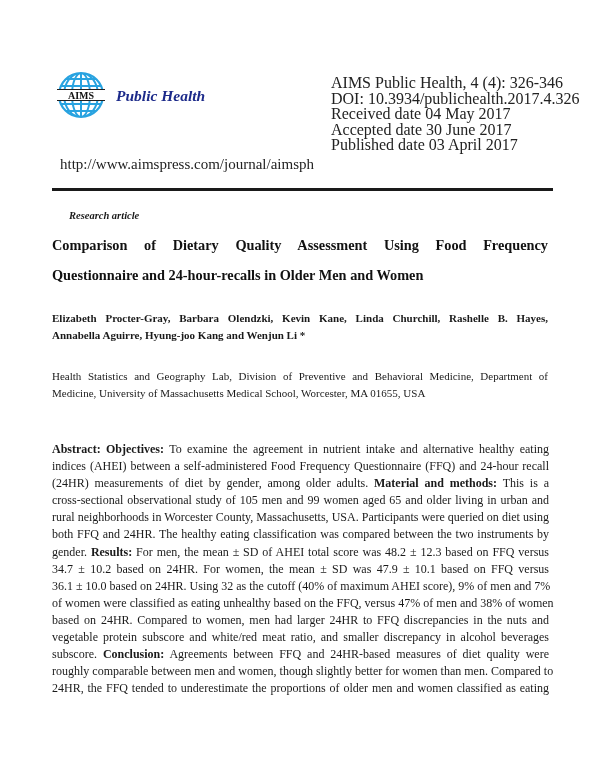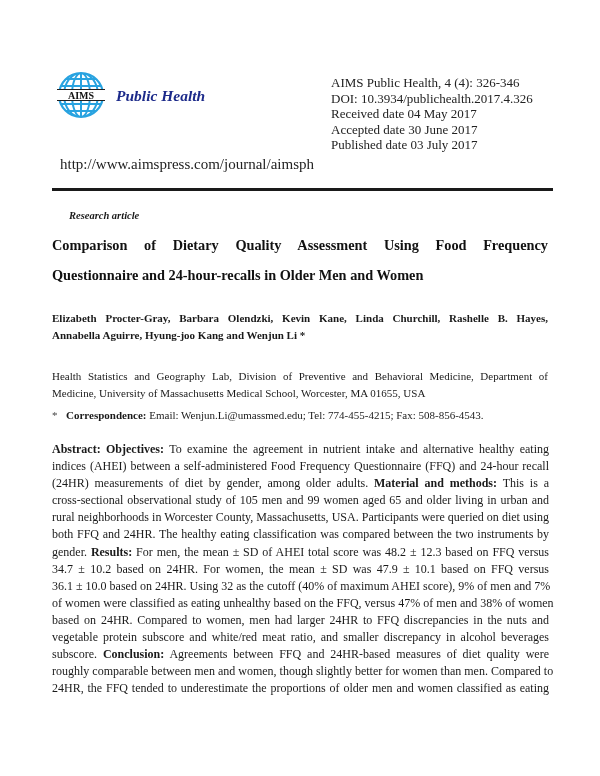--- a/index.html
+++ b/index.html
@@ -43,21 +43,21 @@
       font-style: italic;
       font-size: 15.5px;
       color: #1c2a8a;
       letter-spacing: 0px;
       margin-top: 2px;
     }
     .meta-block {
       position: absolute;
       left: 331px;
       top: 75px;
-      font-size: 13px;
+      font-size: 16px;
       line-height: 15.6px;
       color: #222;
     }
     .meta-line { white-space: nowrap; }
     .journal-url {
       position: absolute;
       left: 60px;
       top: 156px;
       font-size: 15px;
       color: #222;
@@ -192,21 +192,21 @@
       </svg>
     </div>
     <span class="journal-name">Public Health</span>
   </div>
 
   <div class="meta-block">
     <div class="meta-line">AIMS Public Health, 4 (4): 326-346</div>
     <div class="meta-line">DOI: 10.3934/publichealth.2017.4.326</div>
     <div class="meta-line">Received date 04 May 2017</div>
     <div class="meta-line">Accepted date 30 June 2017</div>
-    <div class="meta-line">Published date 03 July 2017</div>
+    <div class="meta-line">Published date 03 April 2017</div>
   </div>
 
   <div class="journal-url">http://www.aimspress.com/journal/aimsph</div>
 
   <div class="divider"></div>
 
   <div class="article-type">Research article</div>
 
   <h1 class="title">
     <span class="line1">Comparison of Dietary Quality Assessment Using Food Frequency</span>
@@ -216,23 +216,20 @@
   <div class="authors">
     <span class="a-line1">Elizabeth Procter-Gray, Barbara Olendzki, Kevin Kane, Linda Churchill, Rashelle B. Hayes,</span>
     <span class="a-line2">Annabella Aguirre, Hyung-joo Kang and Wenjun Li *</span>
   </div>
 
   <div class="affiliation">
     <span class="aff-line1">Health Statistics and Geography Lab, Division of Preventive and Behavioral Medicine, Department of</span>
     <span class="aff-line2">Medicine, University of Massachusetts Medical School, Worcester, MA 01655, USA</span>
   </div>
 
-  <div class="correspondence">
-    <span class="star">*</span><span class="lbl">Correspondence:</span><span> Email: Wenjun.Li@umassmed.edu; Tel: 774-455-4215; Fax: 508-856-4543.</span>
-  </div>
 
   <div class="abstract">
     <span class="aline"><b>Abstract:</b> <b>Objectives:</b><span> To examine the agreement in nutrient intake and alternative healthy eating</span></span>
     <span class="aline">indices (AHEI) between a self-administered Food Frequency Questionnaire (FFQ) and 24-hour recall</span>
     <span class="aline"><span>(24HR) measurements of diet by gender, among older adults. </span><b>Material and methods:</b><span> This is a</span></span>
     <span class="aline">cross-sectional observational study of 105 men and 99 women aged 65 and older living in urban and</span>
     <span class="aline">rural neighborhoods in Worcester County, Massachusetts, USA. Participants were queried on diet using</span>
     <span class="aline">both FFQ and 24HR. The healthy eating classification was compared between the two instruments by</span>
     <span class="aline"><span>gender. </span><b>Results:</b><span> For men, the mean ± SD of AHEI total score was 48.2 ± 12.3 based on FFQ versus</span></span>
     <span class="aline">34.7 ± 10.2 based on 24HR. For women, the mean ± SD was 47.9 ± 10.1 based on FFQ versus</span>

